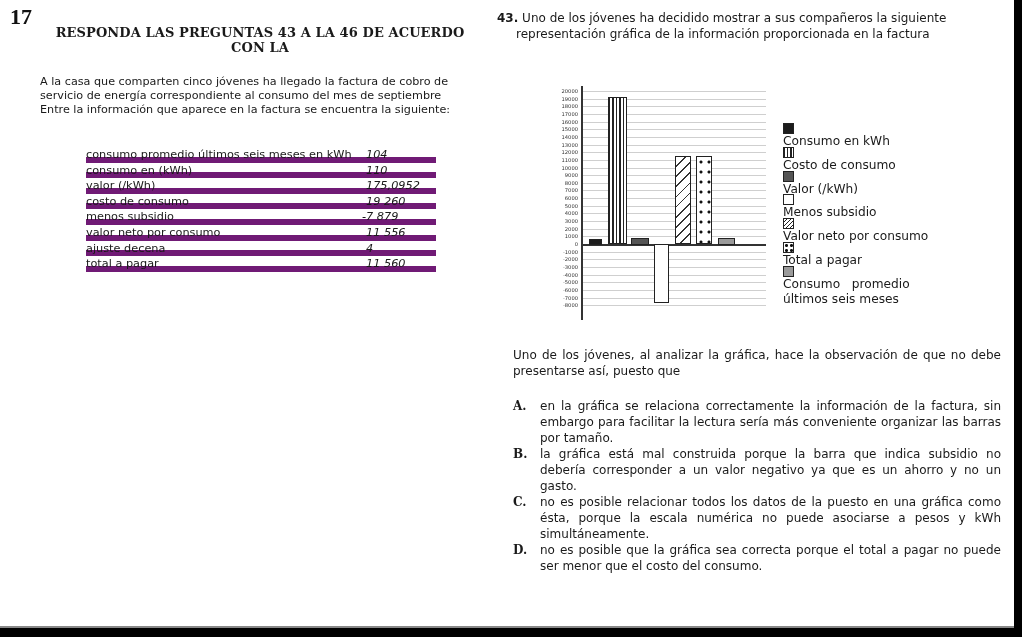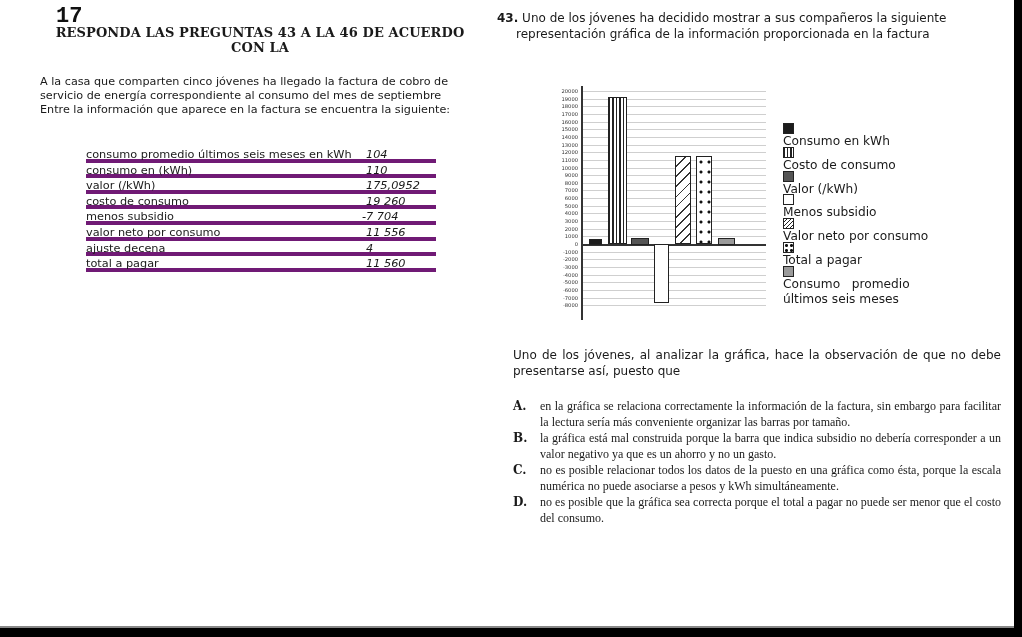--- a/index.html
+++ b/index.html
@@ -1,46 +1,46 @@
 <!DOCTYPE html>
 <html><head>
 <meta charset="utf-8">
 <style>
   * { box-sizing: border-box; margin: 0; padding: 0; }
   html, body { width: 1022px; height: 637px; overflow: hidden; background: #000; }
   body { position: relative; font-family: "DejaVu Sans", sans-serif; color: #1a1a1a; }
   .page { position: absolute; left: 0; top: 0; width: 1014px; height: 628px; background: #fff; border-bottom: 2px solid #888; }
   .abs { position: absolute; }
-  .page-num { left: 10px; top: 4px; font-size: 22px; font-weight: bold; font-family: Liberation Mono, monospace; color: #111; margin-left: 46px; }
+  .page-num { left: 10px; top: 4px; font-size: 22px; font-weight: bold; font-family: Liberation Serif, serif; color: #111; }
   .heading { left: 40px; top: 25px; width: 440px; text-align: center; font-family: "DejaVu Serif", serif; font-weight: bold; font-size: 13px; line-height: 15px; letter-spacing: 0.1px; }
   .intro { left: 40px; top: 75px; width: 432px; font-size: 11.2px; line-height: 14.2px; text-align: justify; white-space: nowrap; overflow: hidden; }
   .intro div { white-space: nowrap; }
   .invoice { left: 86px; top: 147px; width: 350px; font-size: 11.3px; }
-  .inv-row { display: flex; height: 15.6px; line-height: 15px; border-bottom: 4px solid #701a75; }
+  .inv-row { display: flex; height: 15.6px; line-height: 15px; border-bottom: 6px solid #701a75; }
   .inv-label { width: 280px; }
   .inv-val { flex: 1; padding-left: 0px; font-style: italic; }
   .inv-val.neg { margin-left: -4px; }
   .q-title { left: 497px; top: 10px; width: 500px; font-size: 12px; line-height: 16px; }
   .q-num { font-weight: bold; }
   .q-cont { padding-left: 19px; }
   .chart { left: 540px; top: 84px; width: 230px; height: 240px; }
   .tick { position: absolute; left: 0; width: 38px; text-align: right; font-size: 5.2px; line-height: 6px; color: #333; font-family: "DejaVu Sans", sans-serif; }
   .grid { position: absolute; left: 42px; width: 184px; height: 1px; background: #cfcfcf; }
   .zero { position: absolute; left: 42px; width: 184px; height: 2px; background: #333; }
   .yaxis { position: absolute; left: 41px; top: 2px; width: 2px; height: 234px; background: #333; }
   .bar { position: absolute; border: 1.5px solid #222; }
   .legend { left: 783px; top: 121px; width: 200px; font-size: 12.2px; }
   .leg-item { display: flex; align-items: flex-start; height: 23.8px; line-height: 15px; flex-direction: column; }
   .swatch { width: 11px; height: 11px; margin-top: 2px; margin-right: 8px; border: 1.2px solid #222; flex: none; }
   .leg-text { white-space: pre; }
   .analysis { left: 513px; top: 347px; width: 488px; font-size: 12px; line-height: 16px; text-align: justify; }
   .options { left: 513px; top: 398px; width: 488px; font-size: 12px; line-height: 16px; }
   .opt { display: flex; margin-bottom: 0px; }
   .opt-letter { width: 27px; font-weight: bold; flex: none; font-family: "DejaVu Serif", serif; }
-  .opt-text { flex: 1; text-align: justify; font-family: Liberation Serif, serif; }
+  .opt-text { flex: 1; text-align: justify; }
 </style>
 </head>
 <body>
 
 <div class="page">
 
   <div class="abs page-num">17</div>
 
   <div class="abs heading">
     <div>RESPONDA LAS PREGUNTAS 43 A LA 46 DE ACUERDO CON LA</div>
@@ -64,21 +64,21 @@
     <div class="inv-row">
         <span class="inv-label">valor (/kWh)</span>
         <span class="inv-val">175,0952</span>
       </div>
     <div class="inv-row">
         <span class="inv-label">costo de consumo</span>
         <span class="inv-val">19 260</span>
       </div>
     <div class="inv-row">
         <span class="inv-label">menos subsidio</span>
-        <span class="inv-val neg">-7 704</span>
+        <span class="inv-val neg">-7 879</span>
       </div>
     <div class="inv-row">
         <span class="inv-label">valor neto por consumo</span>
         <span class="inv-val">11 556</span>
       </div>
     <div class="inv-row">
         <span class="inv-label">ajuste decena</span>
         <span class="inv-val">4</span>
       </div>
     <div class="inv-row">

